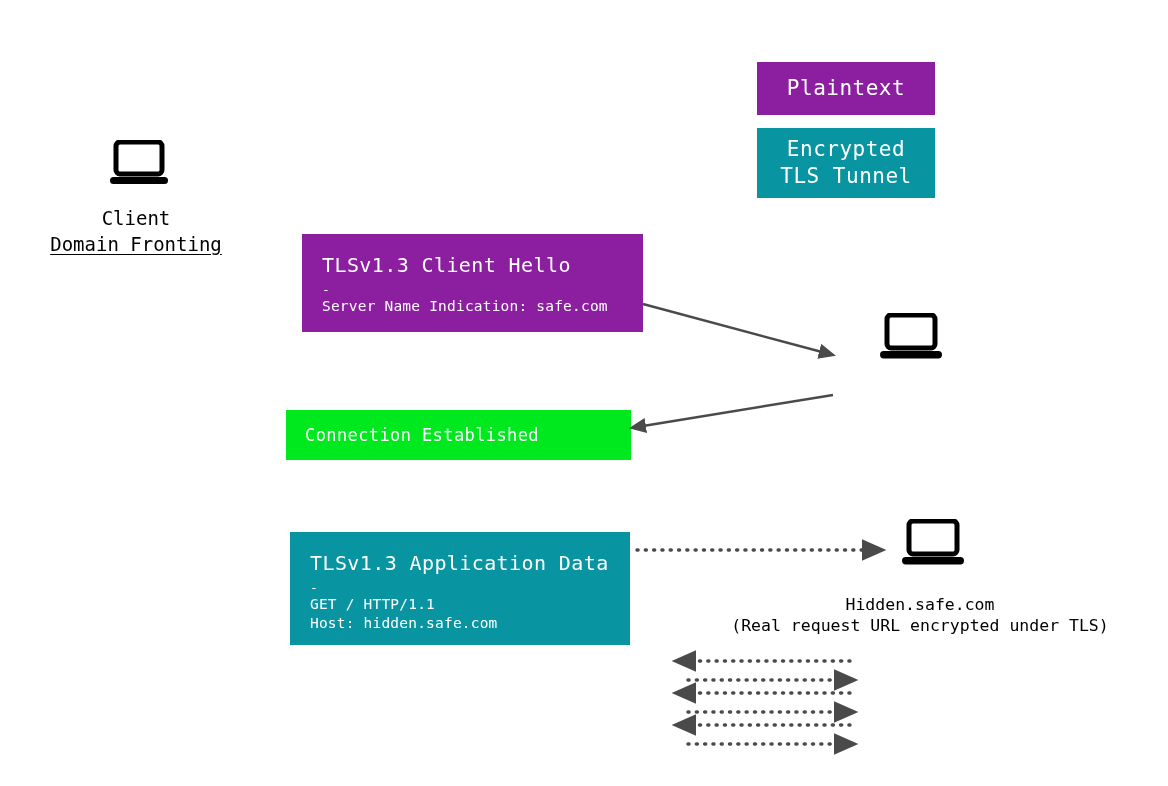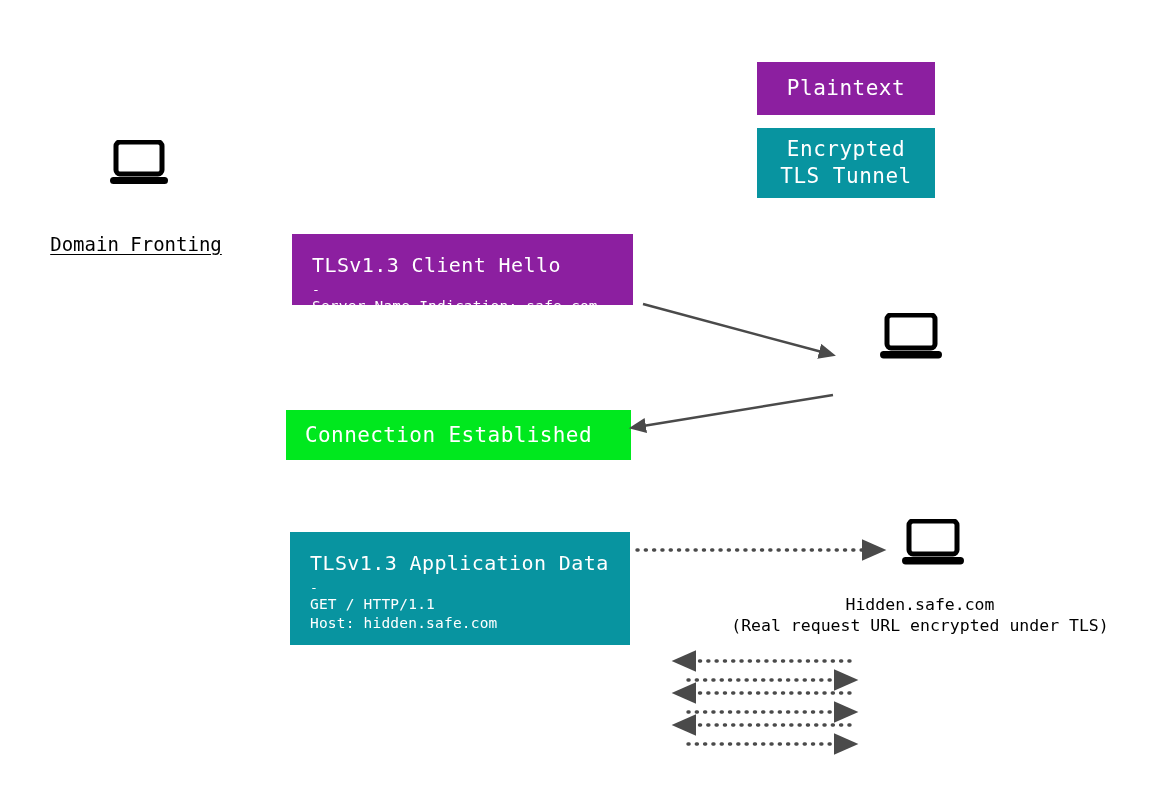--- a/index.html
+++ b/index.html
@@ -67,30 +67,30 @@
   }
   .msg-line {
     font-size: 14.5px;
     line-height: 19px;
     letter-spacing: 0.2px;
     white-space: pre;
     display: block;
   }
 
   #box-client-hello {
-    left: 292px; top: 234px; width: 341px; height: 71px;
+    left: 302px; top: 234px; width: 341px; height: 98px;
   }
   #box-connection {
     left: 286px; top: 410px; width: 345px; height: 50px;
     padding: 0;
     display: flex;
     align-items: center;
   }
   #box-connection .msg-title {
-    font-size: 21px;
+    font-size: 17px;
     padding-left: 19px;
   }
   #box-app-data {
     left: 290px; top: 496px; width: 340px; height: 113px;
   }
 
   
   .laptop {
     position: absolute;
   }
@@ -148,20 +148,21 @@
 TLS Tunnel</span>
   </div>
 
   <div class="laptop" style="left:110px; top:140px; width:58px; height:48px;">
     <svg width="58" height="48" viewBox="0 0 58 48" aria-hidden="true">
       <rect x="6" y="2" width="46" height="32" rx="4" ry="4" fill="none" stroke="#000" stroke-width="5"></rect>
       <rect x="0" y="37" width="58" height="7" rx="3.5" ry="3.5" fill="#000"></rect>
     </svg>
   </div>
 
+  <div class="label" id="label-client">Client</div>
   <div class="label" id="label-domain-fronting">Domain Fronting</div>
 
   <div class="msg-box" id="box-client-hello" style="background:#8C1FA0;">
     <span class="msg-title">TLSv1.3 Client Hello</span>
     <span class="msg-dash">-</span>
     <span class="msg-line">Server Name Indication: safe.com</span>
   </div>
 
   <div class="msg-box" id="box-connection" style="background:#00E81E;">
     <span class="msg-title">Connection Established</span>

